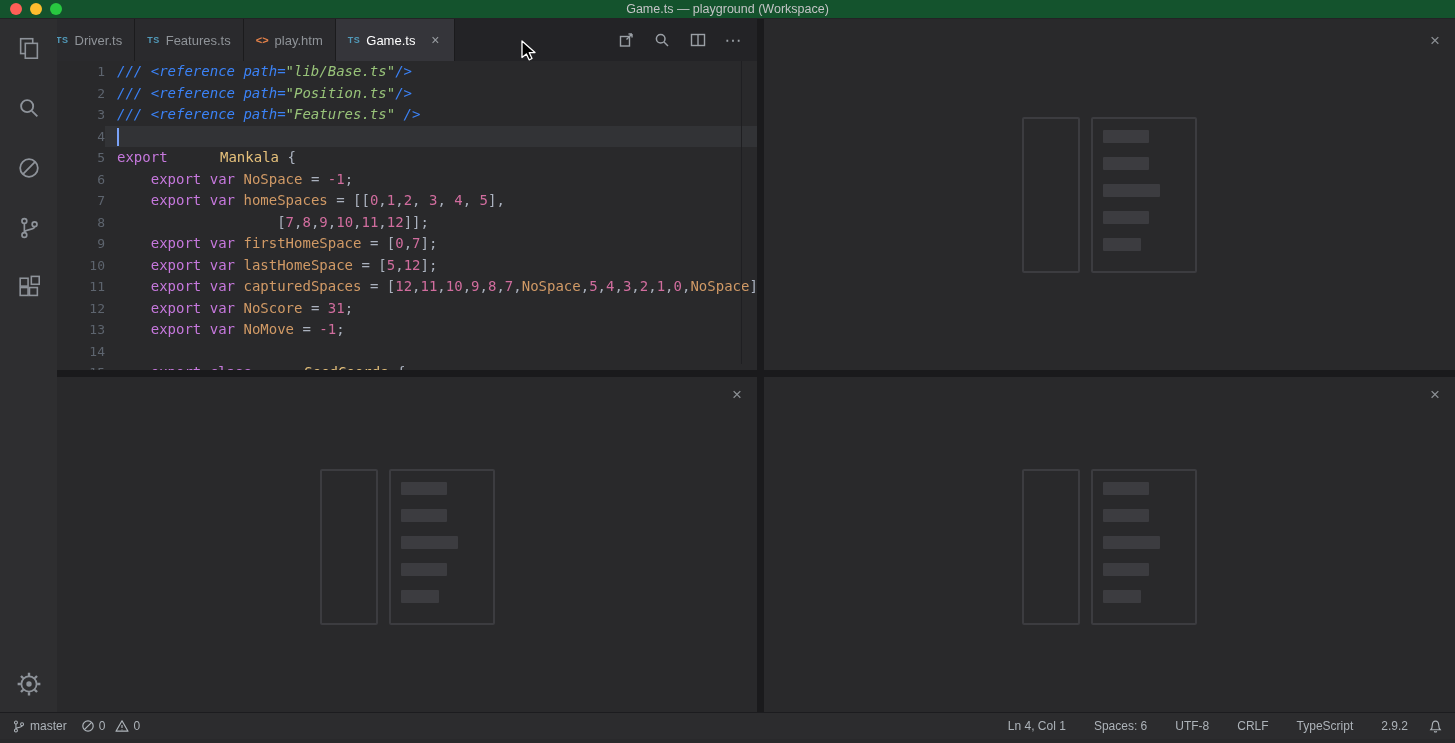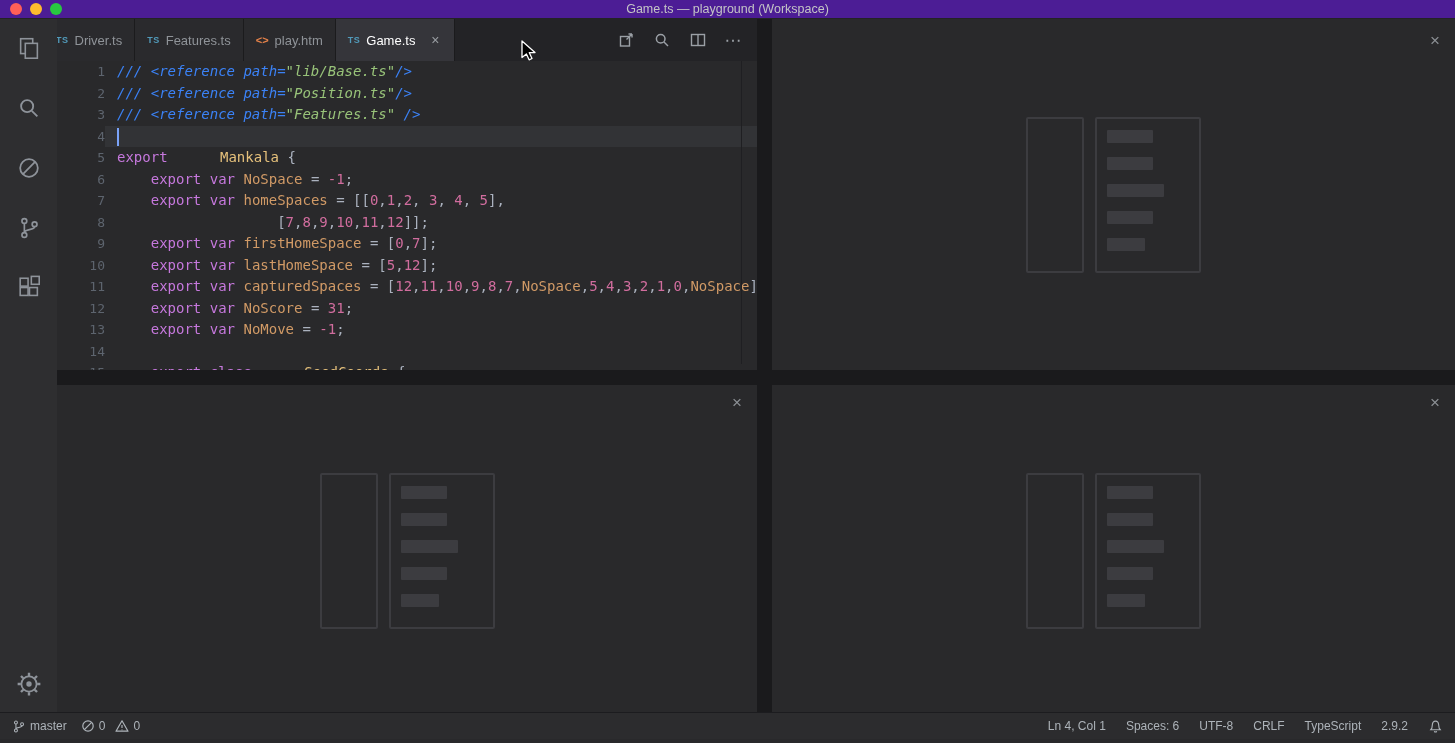--- a/index.html
+++ b/index.html
@@ -1,38 +1,38 @@
 <!DOCTYPE html>
 <html><head>
 <meta charset="utf-8">
 <style>
   * { box-sizing: border-box; margin: 0; padding: 0; }
   html,body { width:1455px; height:743px; overflow:hidden; background:#29292b;
               font-family:"Liberation Sans", sans-serif; }
 
   
-  .titlebar { position:absolute; top:0; left:0; right:0; height:19px; background:#4c1d95;
+  .titlebar { position:absolute; top:0; left:0; right:0; height:19px; background:#14532d;
               border-bottom:1px solid #232325; display:flex; align-items:center; justify-content:center; }
   .traffic { position:absolute; left:10px; top:3px; display:flex; gap:8px; }
   .tl { width:12px; height:12px; border-radius:50%; }
   .tl.red { background:#ff5f57; } .tl.yellow { background:#febc2e; } .tl.green { background:#28c840; }
   .title-text { font-size:12.5px; color:#c4c4c6; }
 
   
   .activitybar { position:absolute; top:19px; left:0; width:57px; bottom:27px; background:#2e2e30;
                  display:flex; flex-direction:column; align-items:center; padding-top:5px; }
   .ab-btn { width:48px; height:48px; margin-bottom:12px; display:flex; align-items:center;
             justify-content:center; color:#8e939a; }
   .ab-btn.gear { margin-top:auto; margin-bottom:8px; }
   .ab-btn svg { display:block; }
 
   
   .editor-area { position:absolute; top:19px; left:57px; right:0; bottom:27px;
                  display:grid; grid-template-columns:700px 1fr; grid-template-rows:351px 1fr;
-                 gap:15px; background:#1a1a1c; }
+                 gap:7px; background:#1a1a1c; }
   .cell { background:#29292b; position:relative; overflow:hidden; }
 
   
   .group-code { display:flex; flex-direction:column; }
   .tabstrip { height:42px; background:#232326; display:flex; align-items:stretch; flex:0 0 42px; }
   .tab-list { display:flex; overflow:hidden; }
   .tab-list > .tab:first-child { margin-left:-13px; }
   .tab { display:flex; align-items:center; padding:0 12px; gap:6px; background:#2a2a2d;
          border-right:1px solid #1b1b1d; font-size:13px; color:#8f9398; white-space:nowrap; }
   .tab.active { background:#35353a; color:#ffffff; }
@@ -75,21 +75,21 @@
   .wm-bar:nth-child(3) { width:57px; } .wm-bar:nth-child(4) { width:46px; }
   .wm-bar:nth-child(5) { width:38px; }
 
   
   .statusbar { position:absolute; left:0; right:0; bottom:4px; height:27px; background:#2c2c2e;
                border-top:1px solid #1c1c1f; display:flex; align-items:center; padding:0 12px;
                font-size:12px; color:#adb3b9; }
   .sb-left { display:flex; align-items:center; gap:14px; }
   .sb-item { display:flex; align-items:center; gap:4px; }
   .sb-right { margin-left:auto; display:flex; align-items:center; gap:20px; }
-  .sb-list { display:flex; align-items:center; gap:20px; }
+  .sb-list { display:flex; align-items:center; gap:28px; }
   .statusbar svg { display:block; }
 
   .mouse-cursor { position:absolute; left:521px; top:40px; z-index:50; }
 </style>
 </head>
 <body>
 
 <div class="titlebar">
   <div class="traffic">
     <div class="tl red"></div>

